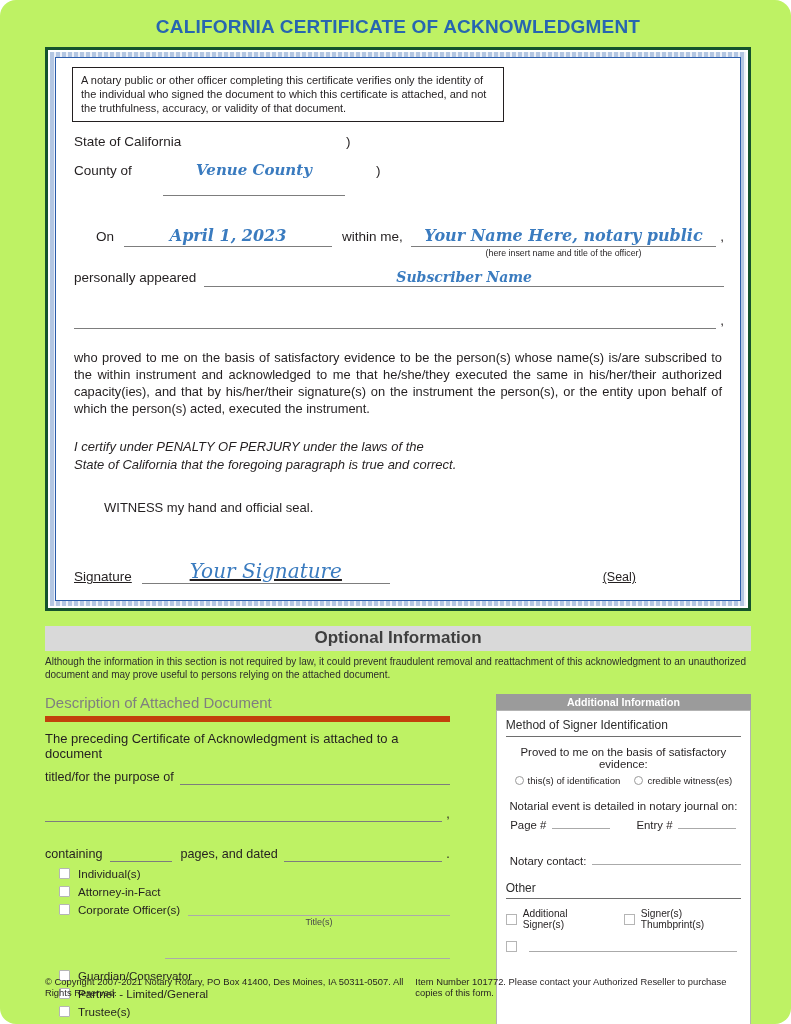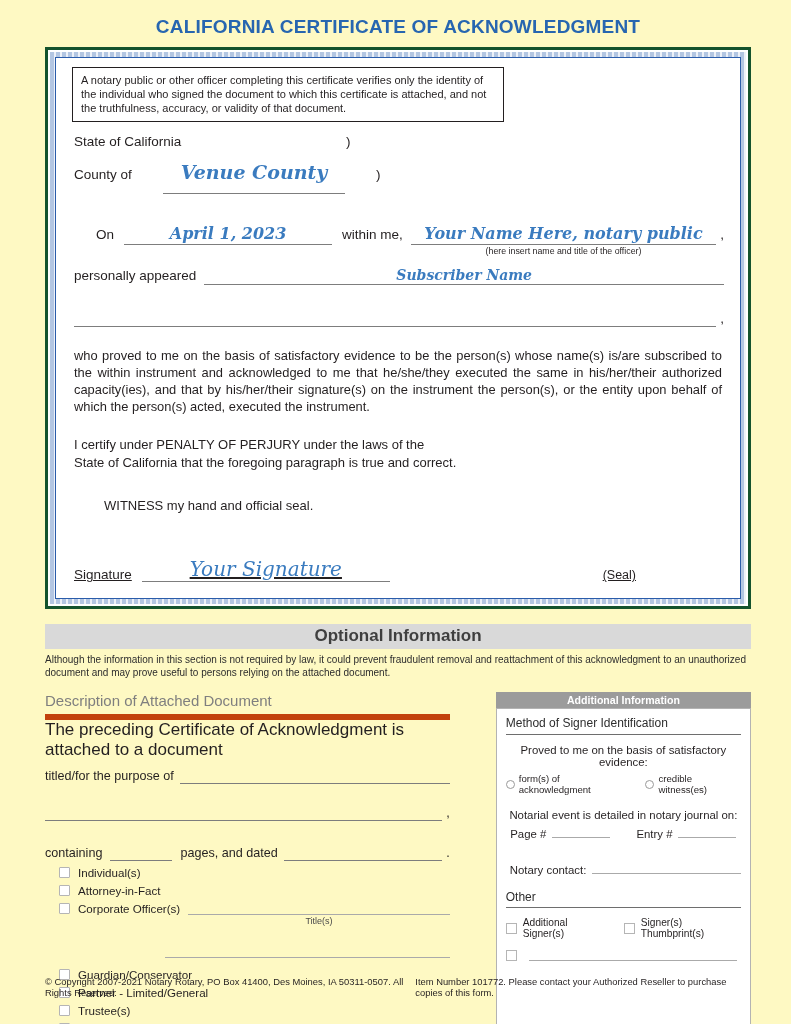--- a/index.html
+++ b/index.html
@@ -1,23 +1,24 @@
 <!DOCTYPE html>
 <html><head>
 <meta charset="utf-8">
 <style>
   * { margin: 0; padding: 0; box-sizing: border-box; }
   html, body { background: #fff; }
   body { font-family: "Liberation Sans", sans-serif; color: #231f20; }
   .page {
     position: relative;
     width: 791px; height: 1024px;
-    margin: 0 auto; background: #fef9c3;
+    margin: 0 auto; background: #bef264;
     overflow: hidden;
     padding: 16px 40px 0 45px;
+    border-radius: 16px;
   }
   .title {
     text-align: center;
     font-size: 19px; font-weight: bold;
     color: #2766b0;
     letter-spacing: 0.2px;
     margin-bottom: 9px;
   }
   
   .cert-frame { border: 3px solid #14532d; padding: 2px; background: #fff; }
@@ -35,40 +36,40 @@
   .state-row { margin: 2px 0 0 2px; }
   .state-row .lbl { width: 272px; }
   .county-row { margin: 12px 0 0 2px; gap: 15px; }
   .county-row .lbl { width: 74px; }
   .blank { border-bottom: 1px solid #7d7d7d; text-align: center; }
   .script {
     font-family: "DejaVu Serif", serif;
     font-style: italic; font-weight: bold;
     color: #3a7bbf;
   }
-  .county-blank { width: 182px; font-size: 19px; margin-right: 16px; padding-bottom: 10px; }
+  .county-blank { width: 182px; font-size: 15px; margin-right: 16px; padding-bottom: 16px; }
   .on-row { margin: 30px 0 14px 24px; }
   .date-blank { width: 208px; font-size: 16px; margin: 0 10px; padding-bottom: 1px; }
   .officer-wrap { position: relative; flex: 1; margin-left: 8px; }
   .officer-blank { display: block; font-size: 16px; padding-bottom: 1px; }
   .hint {
     position: absolute; top: 100%; left: 0; right: 0;
     text-align: center; font-size: 8.8px; color: #231f20; margin-top: 1px;
   }
   .comma { margin-left: 4px; }
   .pa-row { margin: 22px 0 8px 2px; }
   .pa-blank { flex: 1; margin-left: 8px; font-size: 14px; padding-bottom: 1px; }
   .free-row { margin: 26px 0 0 2px; }
   .free-blank { flex: 1; }
   .body-par {
     margin: 20px 2px 0 2px;
     font-size: 12.9px; line-height: 1.32;
     text-align: justify;
   }
-  .perjury { margin: 21px 0 0 2px; font-size: 13px; line-height: 1.35; }
+  .perjury { margin: 21px 0 0 2px; font-size: 13px; line-height: 1.35; font-style: italic; }
   .witness { margin: 27px 0 0 32px; font-size: 13px; }
   .sig-row { margin: 44px 0 2px 2px; align-items: flex-end; text-decoration: underline; }
   .sig-blank { width: 248px; margin-left: 10px; font-size: 20px; }
   .sig-script { font-family: "DejaVu Serif", serif; font-style: italic; color: #3a7bbf; }
   .seal { margin-left: auto; margin-right: 88px; font-size: 12.5px; }
 
   
   .opt-bar {
     margin-top: 15px;
     background: #d9d9d9;
@@ -81,21 +82,21 @@
   .columns { display: flex; margin-top: 13px; }
   .left-col { width: 406px; }
   .gap-col { width: 46px; }
   .right-col { width: 256px; }
 
   .sec-heading {
     font-size: 15px; color: #7f7f7f;
     border-bottom: 6px solid #c2410c;
     padding-bottom: 5px;
   }
-  .doc-line1 { font-size: 17px; }
+  .doc-line1 { margin-top: 9px; font-size: 13px; }
   .titled-row { margin-top: 9px; font-size: 12.6px; }
   .titled-blank { flex: 1; margin-left: 6px; }
   .cont-row { margin-top: 25px; font-size: 12.6px; align-items: baseline; }
   .pages-blank { width: 62px; margin: 0 8px; }
   .dated-blank { flex: 1; margin-left: 6px; }
   .capacity { margin-top: 16px; font-size: 12.6px; }
   .cb-row { display: flex; align-items: center; margin: 5px 0 0 14px; font-size: 11.6px; }
   .cb {
     width: 11px; height: 11px;
     border: 1px solid #b5b5b5; border-radius: 1px;
@@ -296,21 +297,21 @@
       <div class="ai-header">Additional Information</div>
       <div class="ai-box">
 
         <div class="ai-subhead">Method of Signer Identification</div>
 
         <div class="ai-proved">Proved to me on the basis of satisfactory evidence:</div>
 
         <div class="radio-row">
           <span class="radio-item">
             <span class="radio"></span>
-            <span>form(s) of acknowledgment</span>
+            <span>this(s) of identification</span>
           </span>
           <span class="radio-item">
             <span class="radio"></span>
             <span>credible witness(es)</span>
           </span>
         </div>
 
         <div class="ai-journal">Notarial event is detailed in notary journal on:</div>
 
         <div class="pe-row">

